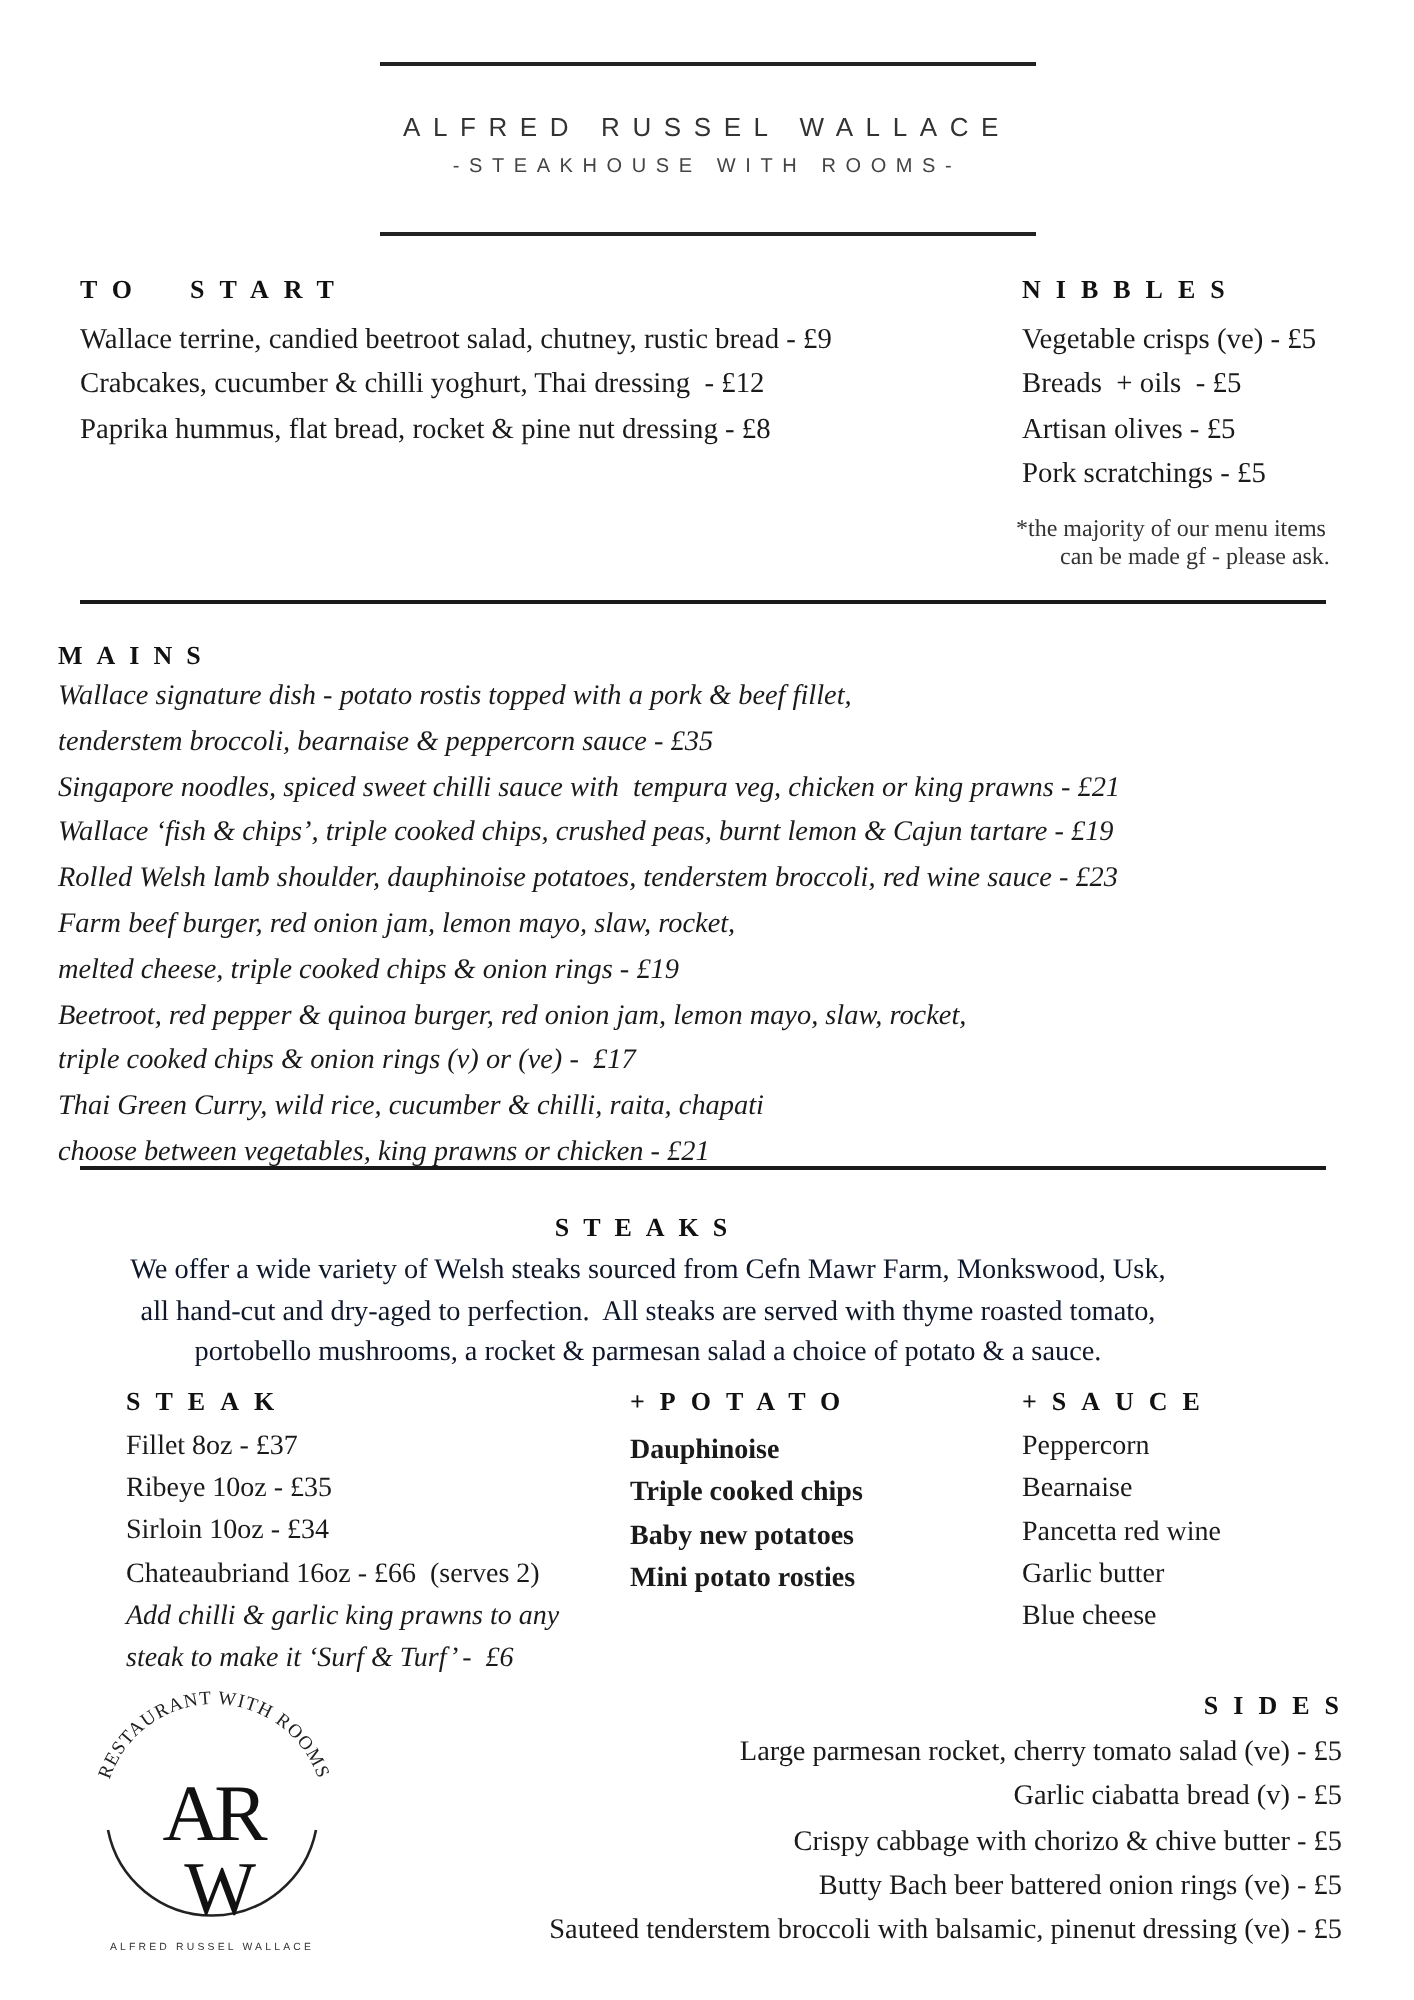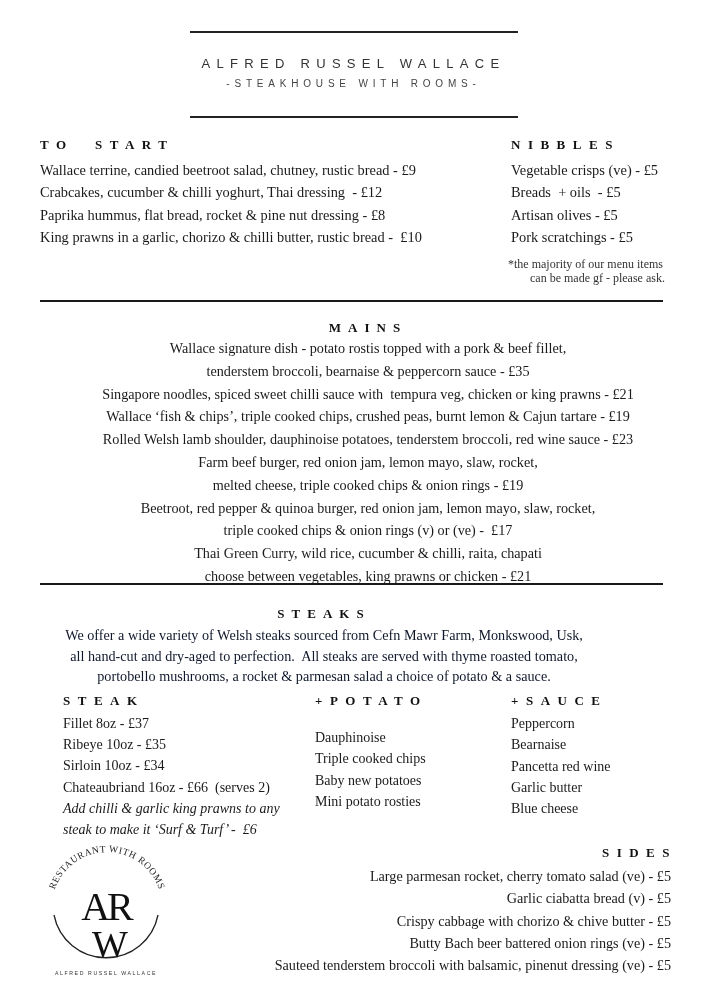--- a/index.html
+++ b/index.html
@@ -23,39 +23,39 @@
 
     .nibbles { position: absolute; left: 511px; top: 137px; }
     .nibbles .sec-head { margin-bottom: 6px; height: 16px; letter-spacing: 7.5px; }
     .nibbles .item { height: 22.3px; line-height: 22px; }
     .note { position: absolute; left: 508px; top: 257px; font-family: "Liberation Serif", serif; font-size: 12px; color: #333; line-height: 14px; }
     .note .l2 { padding-left: 22px; }
 
     .divider { position: absolute; left: 40px; width: 623px; height: 2px; background: #1a1a1a; }
 
     
-    .mains { position: absolute; top: 320px; left: 0; width: 707px; text-align: center; padding-left: 29px; }
+    .mains { position: absolute; top: 320px; left: 0; width: 707px; text-align: left; padding-left: 29px; }
     .mains .sec-head { height: 17px; }
-    .mains .item { height: 22.8px; line-height: 22px; font-size: 14.2px; }
+    .mains .item { height: 22.8px; line-height: 22px; font-size: 14.2px; font-style: italic; }
 
     
     .steaks { position: absolute; top: 606px; left: 0; width: 648px; text-align: center; }
     .steaks .sec-head { height: 19px; }
     .steaks .desc { font-family: "Liberation Serif", serif; font-size: 14.2px; line-height: 20.5px; color: #0f172a; }
 
     .col { position: absolute; top: 693px; }
     .col .sec-head { height: 20px; letter-spacing: 7.5px; }
     .col .item { height: 21.2px; line-height: 21px; font-size: 14px; }
     .col .italic { font-style: italic; }
     .col-steak { left: 63px; }
     .col-potato { left: 315px; }
     .col-potato .item { height: 21.3px; }
     .col-sauce { left: 511px; }
     .col-sauce .item { height: 21.3px; }
-    .col-potato .list, .col-sauce .list { margin-top: 14px; }
+    .col-potato .list, .col-sauce .list { margin-top: 2px; font-weight: bold; }
 
     
     .sides { position: absolute; top: 845px; right: 36px; text-align: right; }
     .sides .sec-head { height: 20px; letter-spacing: 7.5px; margin-right: -6px; }
     .sides .item { height: 22.3px; line-height: 22px; font-size: 14.2px; }
 
     
     .logo { position: absolute; left: 22px; top: 845px; width: 170px; height: 135px; }
   </style>
 </head>
@@ -64,21 +64,20 @@
 <div class="hdr-line" style="top:31px;"></div>
 <div class="brand-title">ALFRED RUSSEL WALLACE</div>
 <div class="brand-sub">-STEAKHOUSE WITH ROOMS-</div>
 <div class="hdr-line" style="top:116px;"></div>
 
 <div class="tostart">
   <div class="sec-head" style="white-space:pre;">TO  START</div>
   <div class="item">Wallace terrine, candied beetroot salad, chutney, rustic bread - £9</div>
   <div class="item" style="white-space:pre;">Crabcakes, cucumber &amp; chilli yoghurt, Thai dressing  - £12</div>
   <div class="item">Paprika hummus, flat bread, rocket &amp; pine nut dressing - £8</div>
-  <div class="item" style="white-space:pre;">King prawns in a garlic, chorizo &amp; chilli butter, rustic bread -  £10</div>
 </div>
 
 <div class="nibbles">
   <div class="sec-head">NIBBLES</div>
   <div class="item">Vegetable crisps (ve) - £5</div>
   <div class="item" style="white-space:pre;">Breads  + oils  - £5</div>
   <div class="item">Artisan olives - £5</div>
   <div class="item">Pork scratchings - £5</div>
 </div>
 <div class="note">

